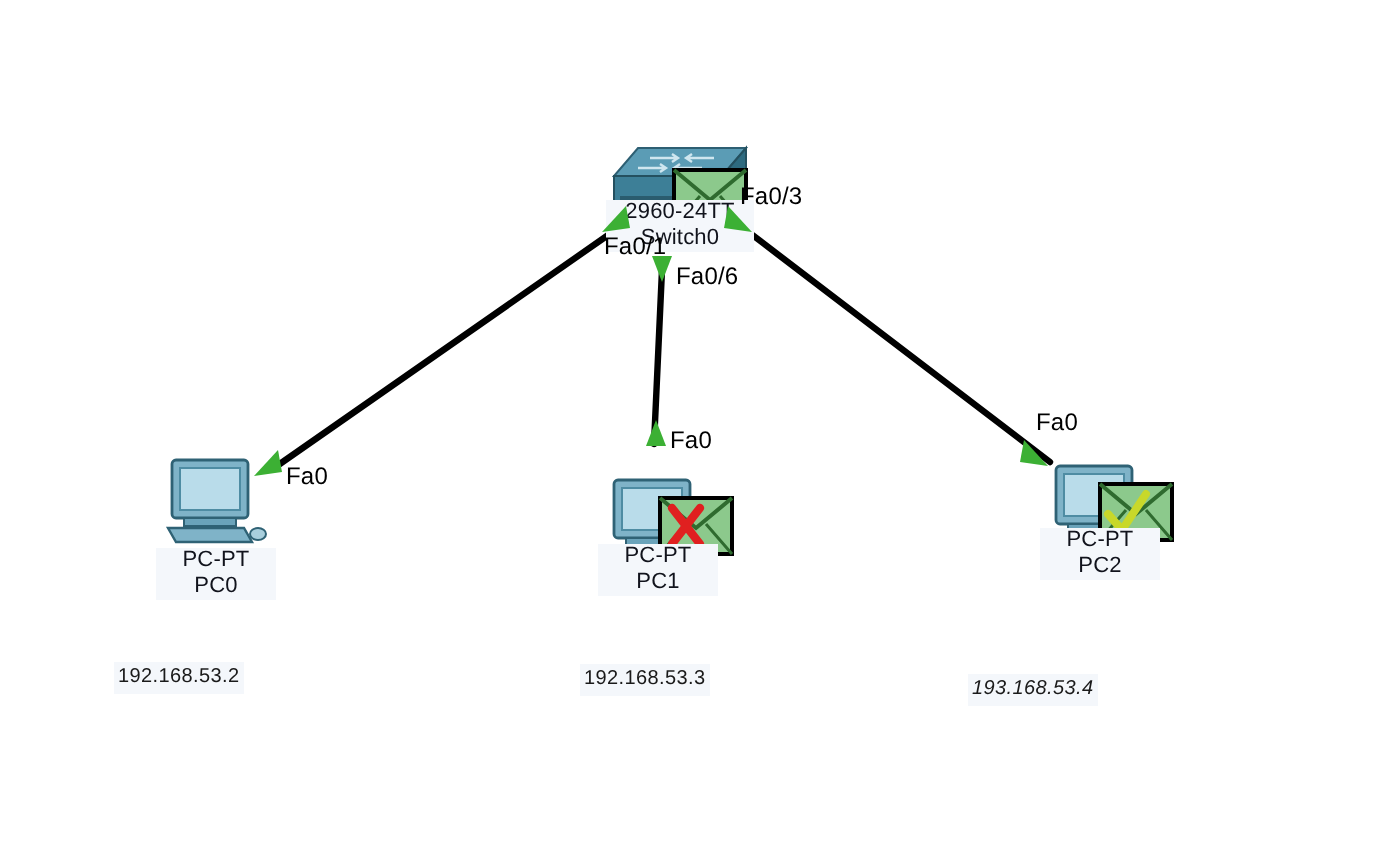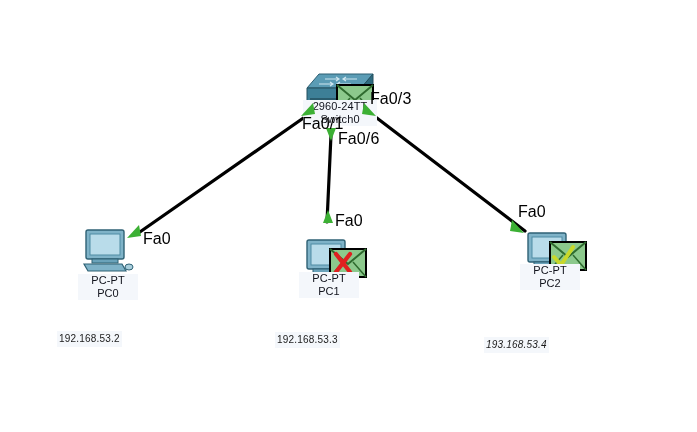--- a/index.html
+++ b/index.html
@@ -42,21 +42,21 @@
     white-space: nowrap;
     letter-spacing: 0.1px;
   }
   .dev-label span {
     display: block;
   }
 
   
   .port-label {
     position: absolute;
-    font-size: 16px;
+    font-size: 12px;
     line-height: 13px;
     color: #000000;
     white-space: nowrap;
     letter-spacing: 0.1px;
   }
 
   
   .ip-label {
     position: absolute;
     font-size: 10px;
@@ -222,16 +222,16 @@
   </div>
 
   <div style="position:absolute; left:509px; top:219px; width:16px; height:16px;">
     <svg width="16" height="16" viewBox="0 0 16 16" xmlns="http://www.w3.org/2000/svg">
       <polygon points="15,14 3,1 1,12" fill="#3cb034"></polygon>
     </svg>
   </div>
   <div class="port-label" style="left:518px; top:205px;">Fa0</div>
 
   <div class="ip-label" style="left:57px; top:331px;">192.168.53.2</div>
-  <div class="ip-label" style="left:275px; top:332px;">192.168.53.3</div>
+  <div class="ip-label" style="left:290px; top:332px;">192.168.53.3</div>
   <div class="ip-label" style="left:484px; top:337px;font-style:italic;">193.168.53.4</div>
 
 </div>
 
 </body></html>

